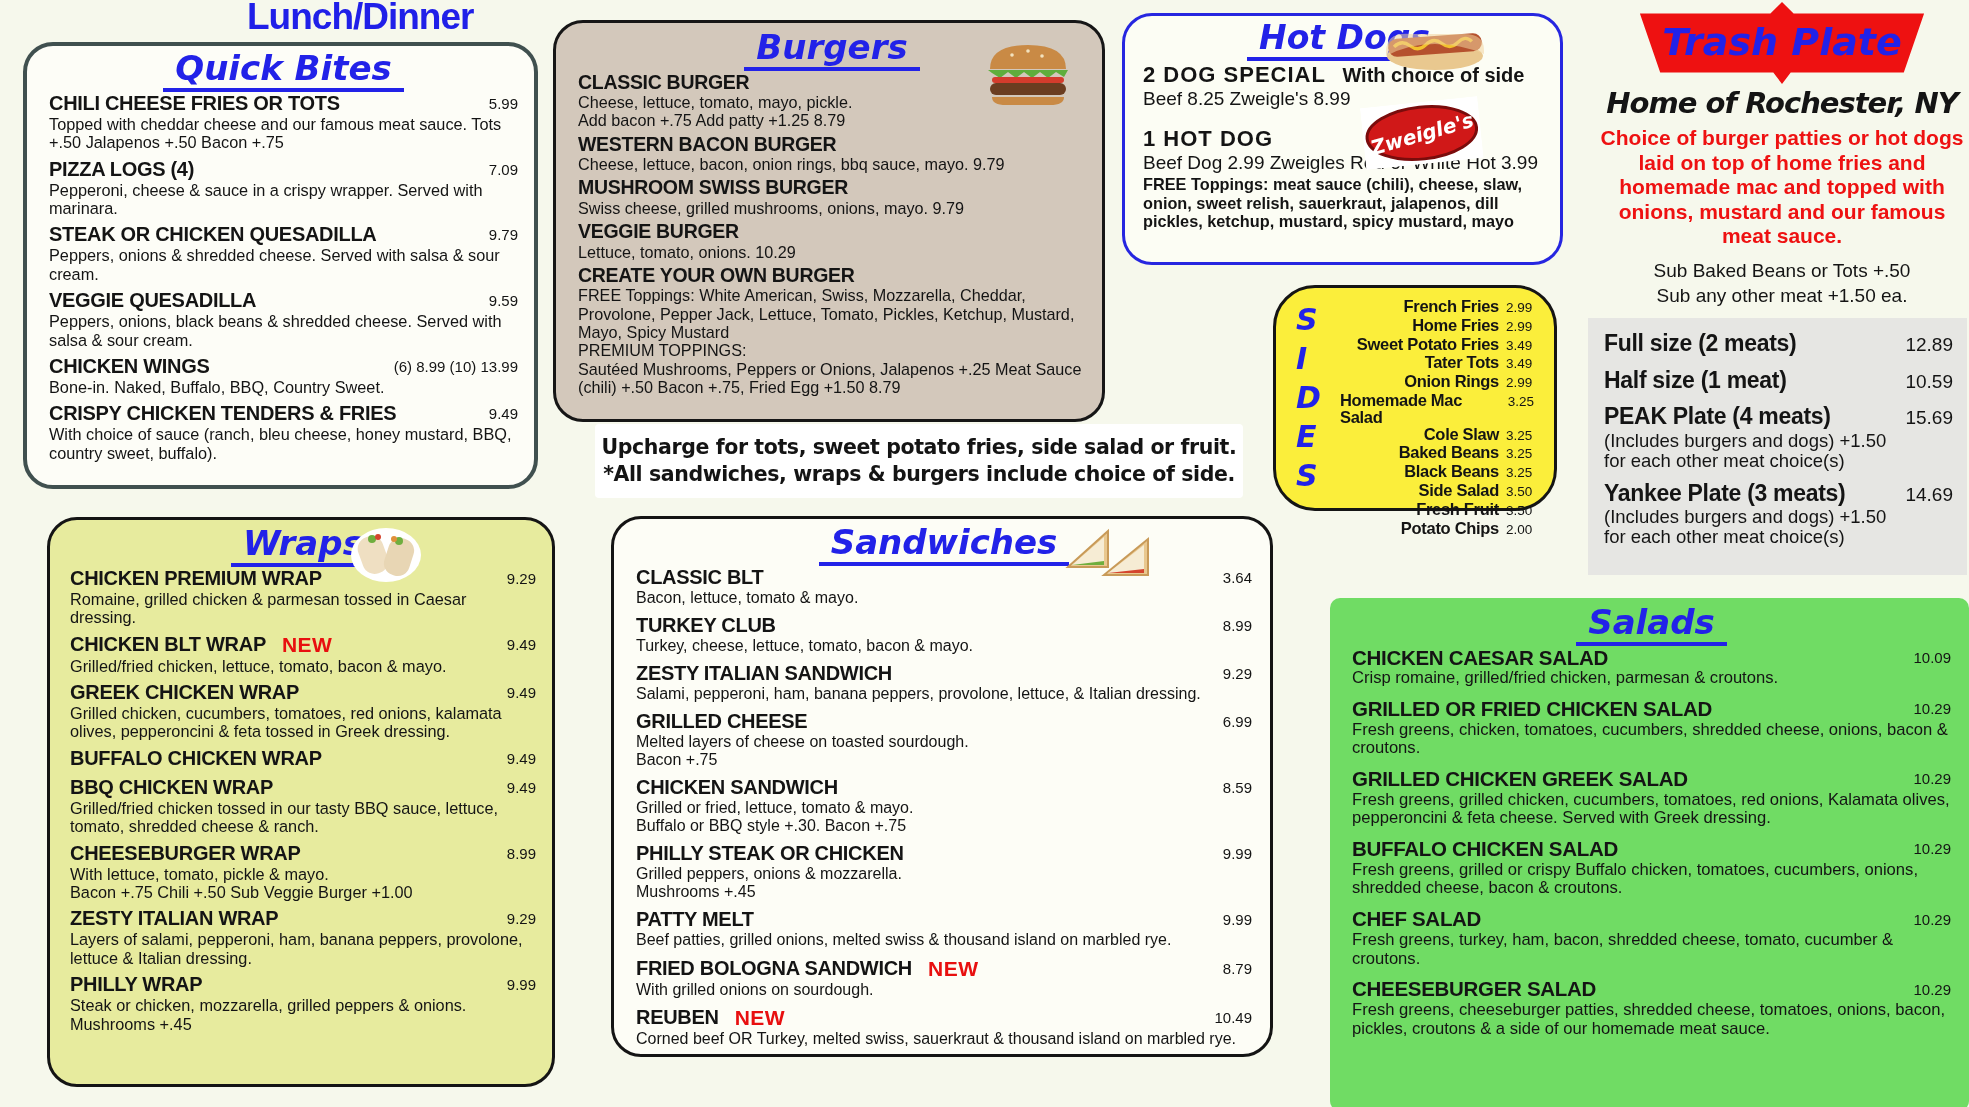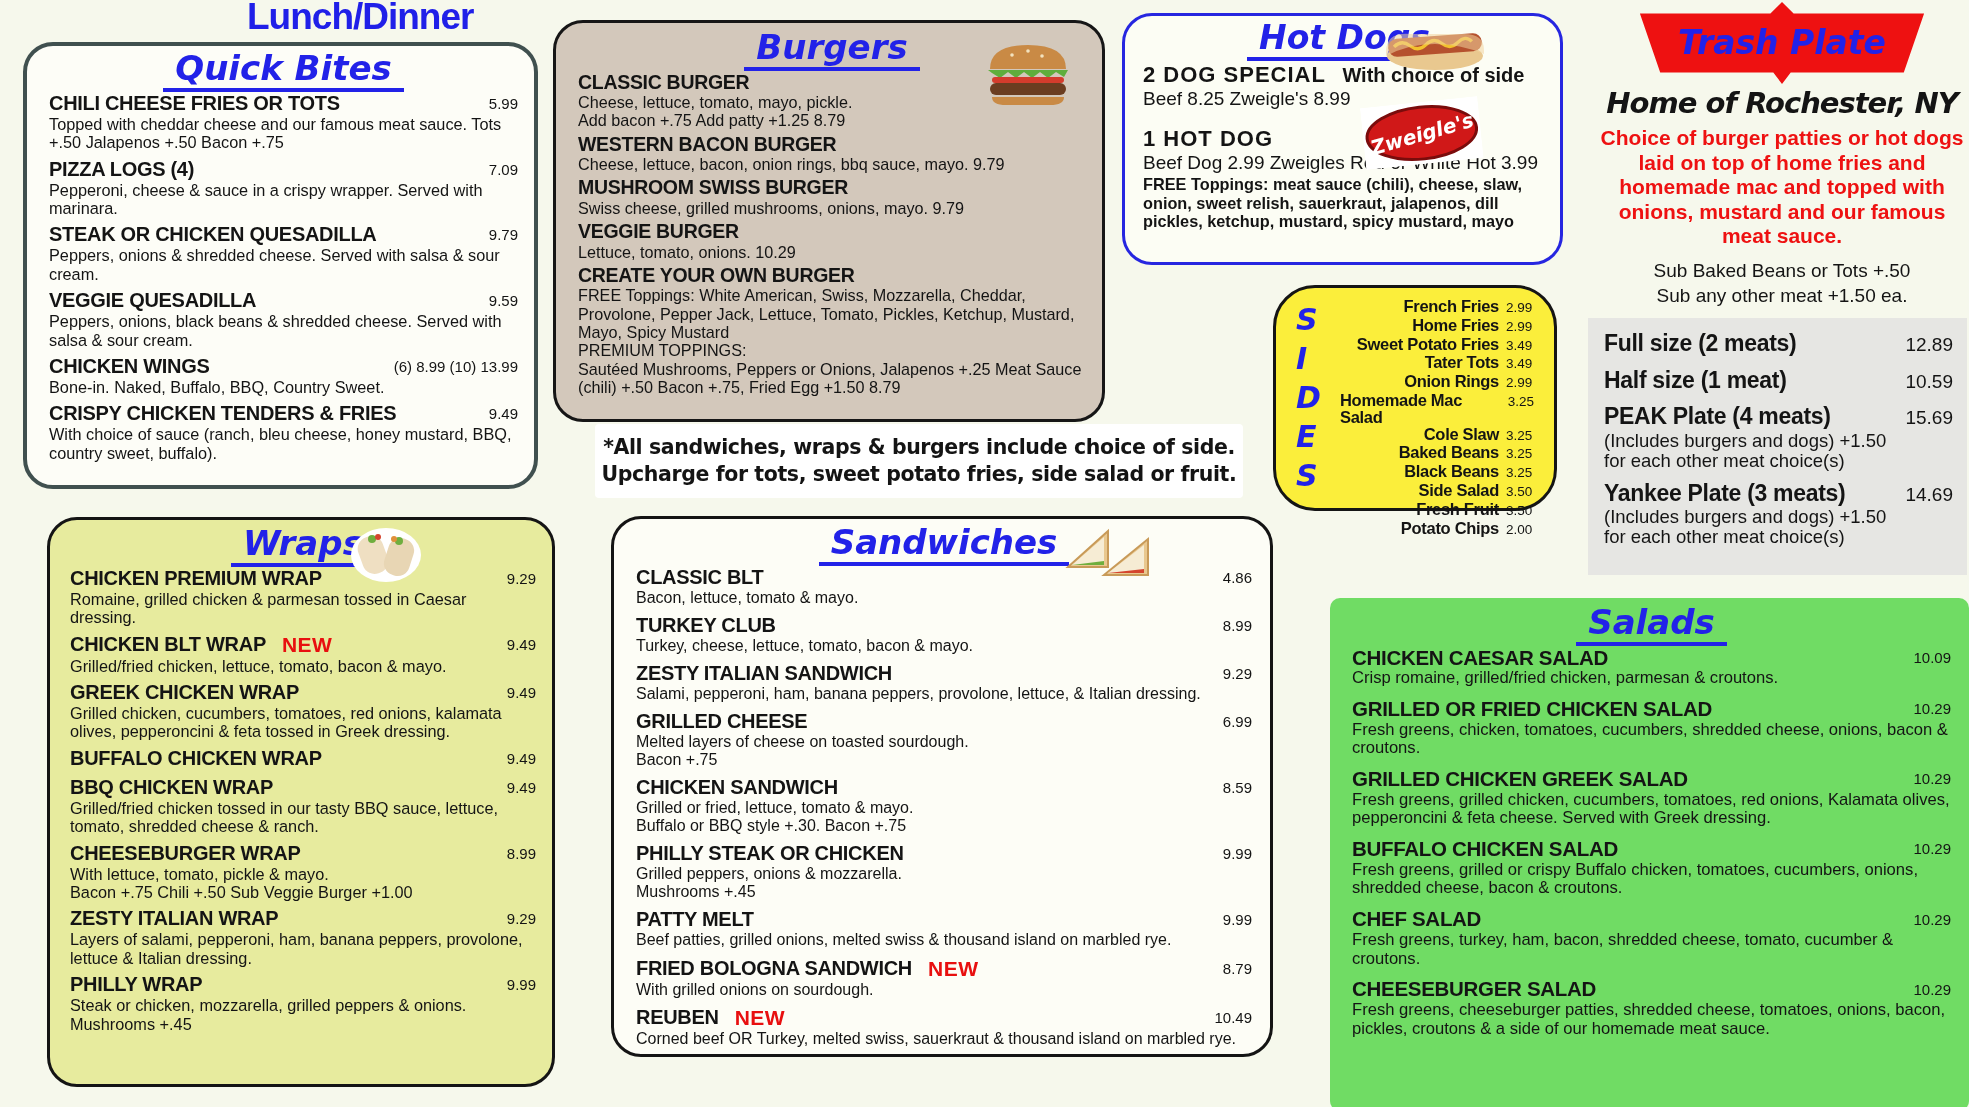--- a/index.html
+++ b/index.html
@@ -47,21 +47,21 @@
   .hd-toppings{font-weight:700;font-size:16.3px;line-height:1.13;}
   .hd-gap{height:14px;}
   .hotdog-img{position:absolute;left:255px;top:6px;}
   .zweigles{position:absolute;left:238px;top:86px;transform:rotate(-6deg);}
 
   
   .trash{position:absolute;left:1595px;top:0;width:374px;}
   .trash-banner{position:relative;margin:2px auto 0;width:290px;height:82px;background:#ee1111;
     clip-path:polygon(1% 14%,46% 14%,50% 0%,54% 14%,99% 14%,92% 86%,53% 86%,50% 100%,47% 86%,8% 86%);
     display:flex;align-items:center;justify-content:center;}
-  .trash-banner .script{border-bottom:none;font-size:33px;}
+  .trash-banner .script{border-bottom:none;font-size:38px;}
   .trash-sub{font-family:"DejaVu Sans",sans-serif;font-style:italic;font-weight:bold;
              font-size:29px;text-align:center;margin-top:2px;letter-spacing:-1px;}
   .trash-desc{color:#ee1111;font-weight:700;font-size:21px;line-height:1.17;text-align:center;margin-top:6px;}
   .trash-note{font-size:19px;text-align:center;margin-top:10px;line-height:1.3;}
   .plates{position:absolute;left:1588px;top:318px;width:379px;height:257px;background:#e6e6e3;
           box-sizing:border-box;padding:12px 14px 8px 16px;}
   .plate{margin-bottom:9px;}
   .plate .row{display:flex;align-items:baseline;}
   .plate .name{font-weight:700;font-size:23px;letter-spacing:-0.3px;line-height:1.2;}
   .plate .price{margin-left:auto;font-size:19px;padding-left:8px;}
@@ -371,22 +371,22 @@
         </div>
 
         <div class="side-row">
           <span class="name">Potato Chips</span>
           <span class="price">2.00</span>
         </div>
       </div>
   </section>
 
   <div class="note">
+    <div>Upcharge for tots, sweet potato fries, side salad or fruit.</div>
     <div>*All sandwiches, wraps &amp; burgers include choice of side.</div>
-    <div>Upcharge for tots, sweet potato fries, side salad or fruit.</div>
   </div>
 
   <section class="box wraps">
     <div class="sec-title">
       <span class="script">Wraps</span>
     </div>
     <span class="wrap-img">
       <svg width="72" height="58" viewBox="0 0 72 58">
         <ellipse cx="36" cy="29" rx="35" ry="27" fill="#ffffff"></ellipse>
         <rect x="10" y="10" width="26" height="38" rx="12" fill="#efdfc2" transform="rotate(-20 23 29)"></rect>
@@ -487,21 +487,21 @@
         <path d="M44 50 L80 22 L80 50 Z" fill="#f6ecd4"></path>
         <path d="M44 50 L80 50 L80 46 L44 50" fill="#d4452e"></path>
       </svg>
     </span>
     <div>
 
         <div class="item">
           <div class="row">
             <span class="name">CLASSIC BLT</span>
 
-            <span class="price">4.86</span>
+            <span class="price">3.64</span>
           </div>
           <div class="desc">Bacon, lettuce, tomato &amp; mayo.</div>
         </div>
 
         <div class="item">
           <div class="row">
             <span class="name">TURKEY CLUB</span>
 
             <span class="price">8.99</span>
           </div>

